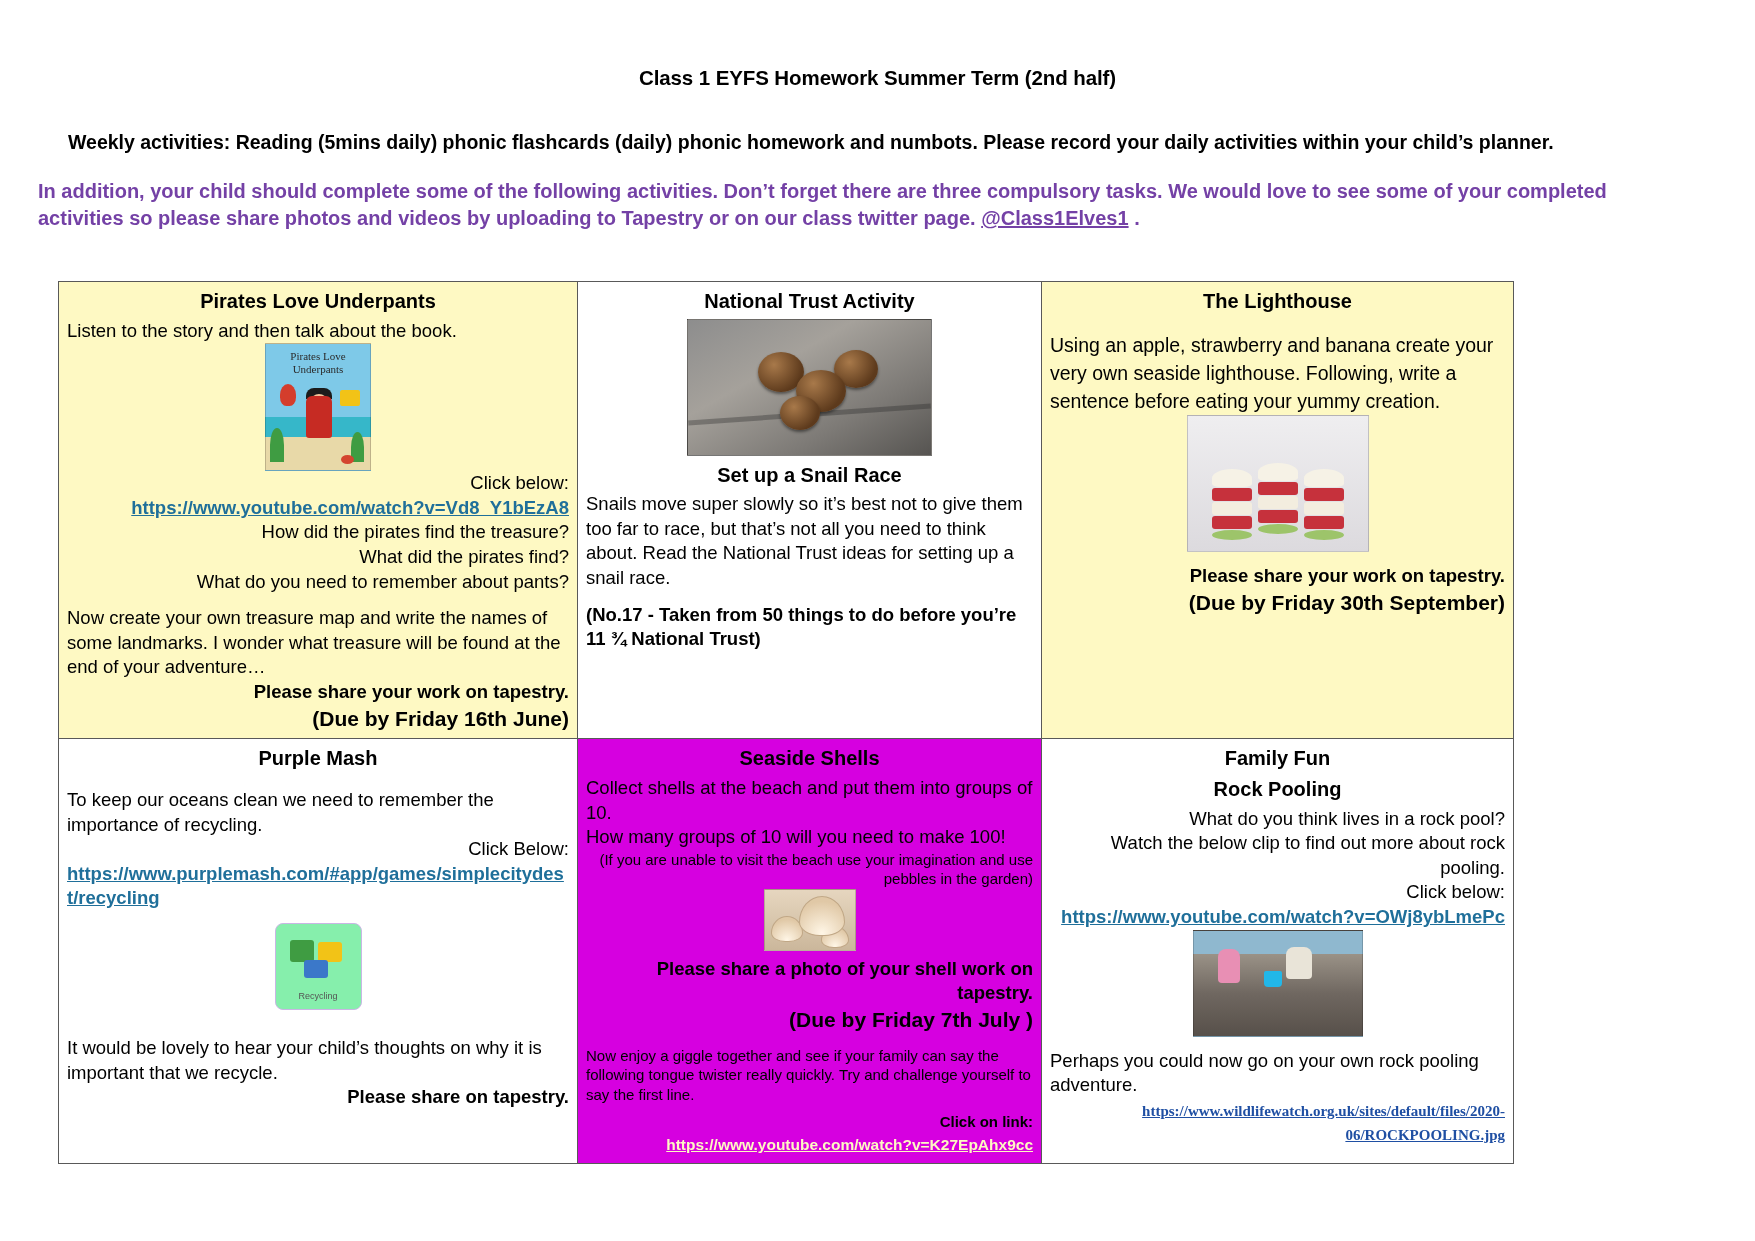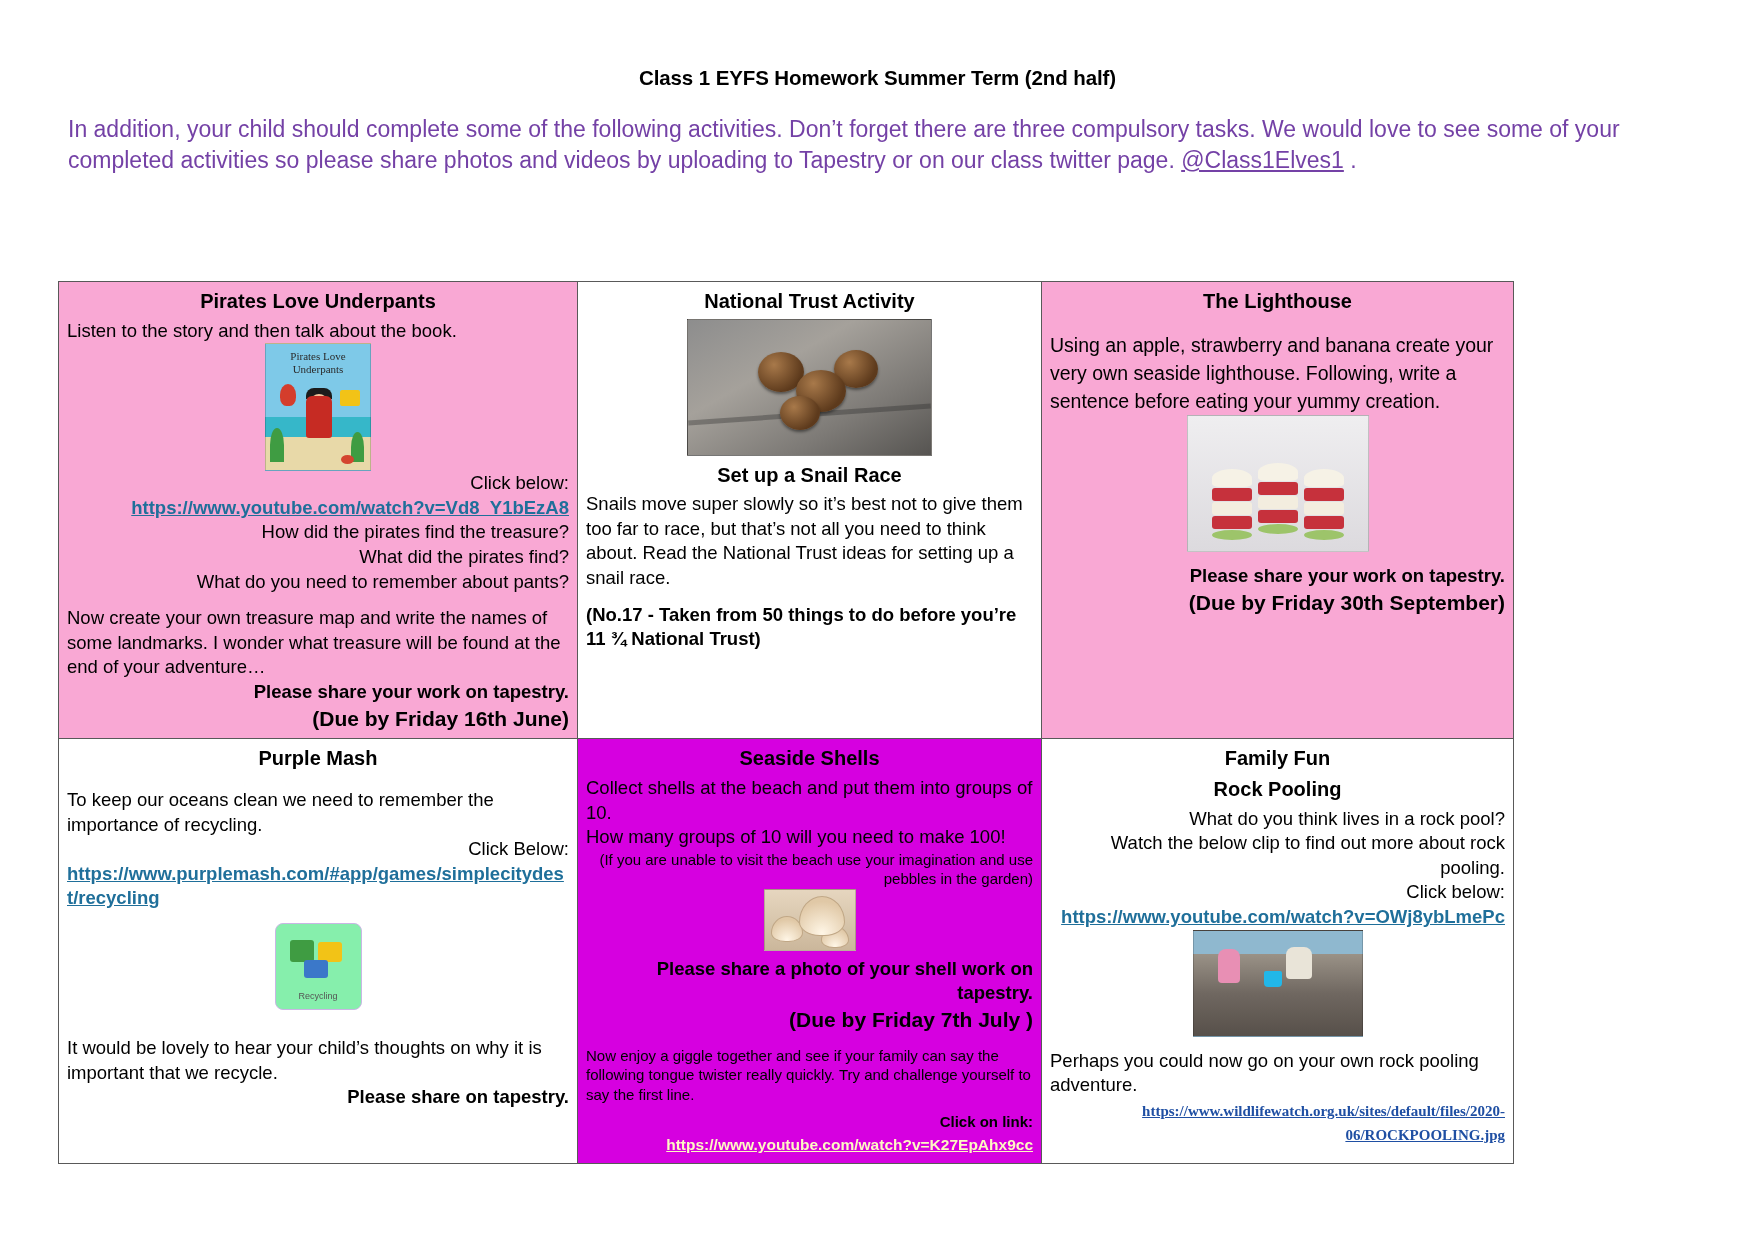--- a/index.html
+++ b/index.html
@@ -22,44 +22,45 @@
   }
 
   .weekly{
     margin:40px 68px 0 68px;
     font-size:19.5px;
     font-weight:bold;
     line-height:1.25;
   }
 
   .intro{
-    margin:24px 68px 0 68px;
-    font-size:23px;
+    margin:24px 68px 0 38px;
+    font-size:20px;
     color:#7441a6;
     line-height:1.34;
+    font-weight:bold;
   }
   .intro a{color:#7441a6;text-decoration:underline;}
 
   
   .grid{
     position:absolute;
     left:58px;
     top:215px;
     width:1455px;
     border-collapse:collapse;
     table-layout:fixed;
   }
   .grid td{
     border:1.5px solid #595959;
     vertical-align:top;
     padding:4px 8px 6px 8px;
     font-size:18.5px;
     line-height:1.33;
   }
-  .c-lilac{background:#f9a8d4;}
+  .c-lilac{background:#fef9c3;}
   .c-white{background:#ffffff;}
   .c-magenta{background:#d600e0;}
 
   .cell-title{
     text-align:center;
     font-weight:bold;
     font-size:20px;
     margin:2px 0 4px 0;
   }
   .ctr{text-align:right;}
@@ -127,20 +128,21 @@
   .pic-rock .kid2{position:absolute;left:92px;top:16px;width:26px;height:32px;background:#e9e4d8;border-radius:8px 8px 4px 4px;}
   .pic-rock .bkt{position:absolute;left:70px;top:40px;width:18px;height:16px;background:#22b7e8;border-radius:2px 2px 4px 4px;}
 </style>
 </head>
 <body>
 
 <div class="page">
 
   <div class="doc-title">Class 1 EYFS Homework Summer Term (2nd half)</div>
 
+  <div class="weekly">Weekly activities:  Reading (5mins daily) phonic flashcards (daily) phonic homework and numbots. Please record your daily activities within your child’s planner.</div>
 
   <div class="intro">
     <span>In addition, your child should complete some of the following activities. Don’t forget there are three compulsory tasks.  We would love to see some of your completed activities so please share photos and videos by uploading to Tapestry or on our class twitter page. </span><a href="#" class="twitter">@Class1Elves1</a><span> .</span>
   </div>
 
   <table class="grid">
     <colgroup>
       <col style="width:519px">
       <col style="width:464px">
       <col style="width:472px">

